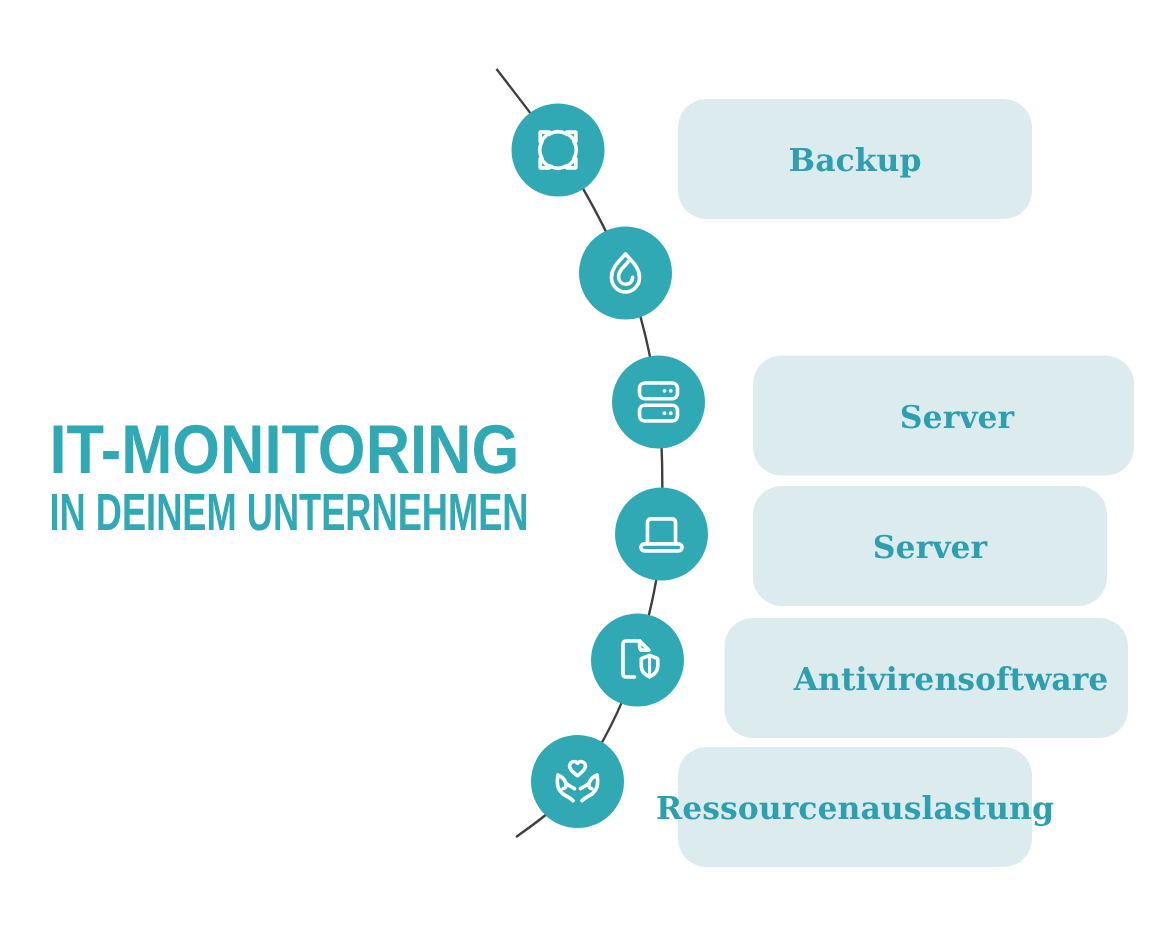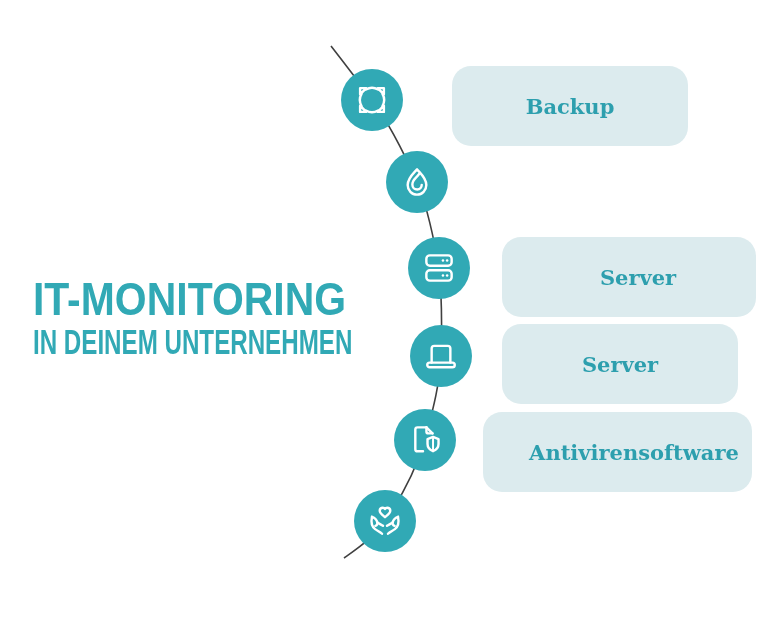--- a/index.html
+++ b/index.html
@@ -191,14 +191,17 @@
         <path d="M8.2 16.2 C10.4 17 12.4 18.8 13 21.2 C13.4 22.9 12.6 24.2 11.2 24.4"></path>
         <path d="M13 21.2 C14.6 22.6 16.6 23.2 18.2 24.4"></path>
         <g transform="translate(40,0) scale(-1,1)">
           <path d="M8.2 16.2 C7.2 20.8 7.8 25 11 27.4 C13.2 29 15.6 29.8 17.3 31.6"></path>
           <path d="M8.2 16.2 C10.4 17 12.4 18.8 13 21.2 C13.4 22.9 12.6 24.2 11.2 24.4"></path>
           <path d="M13 21.2 C14.6 22.6 16.6 23.2 18.2 24.4"></path>
         </g>
       </g>
     </svg>
   </div>
+  <div class="label-pill p6">
+    <span>Ressourcenauslastung</span>
+  </div>
 
 </div>
 
 </body></html>

